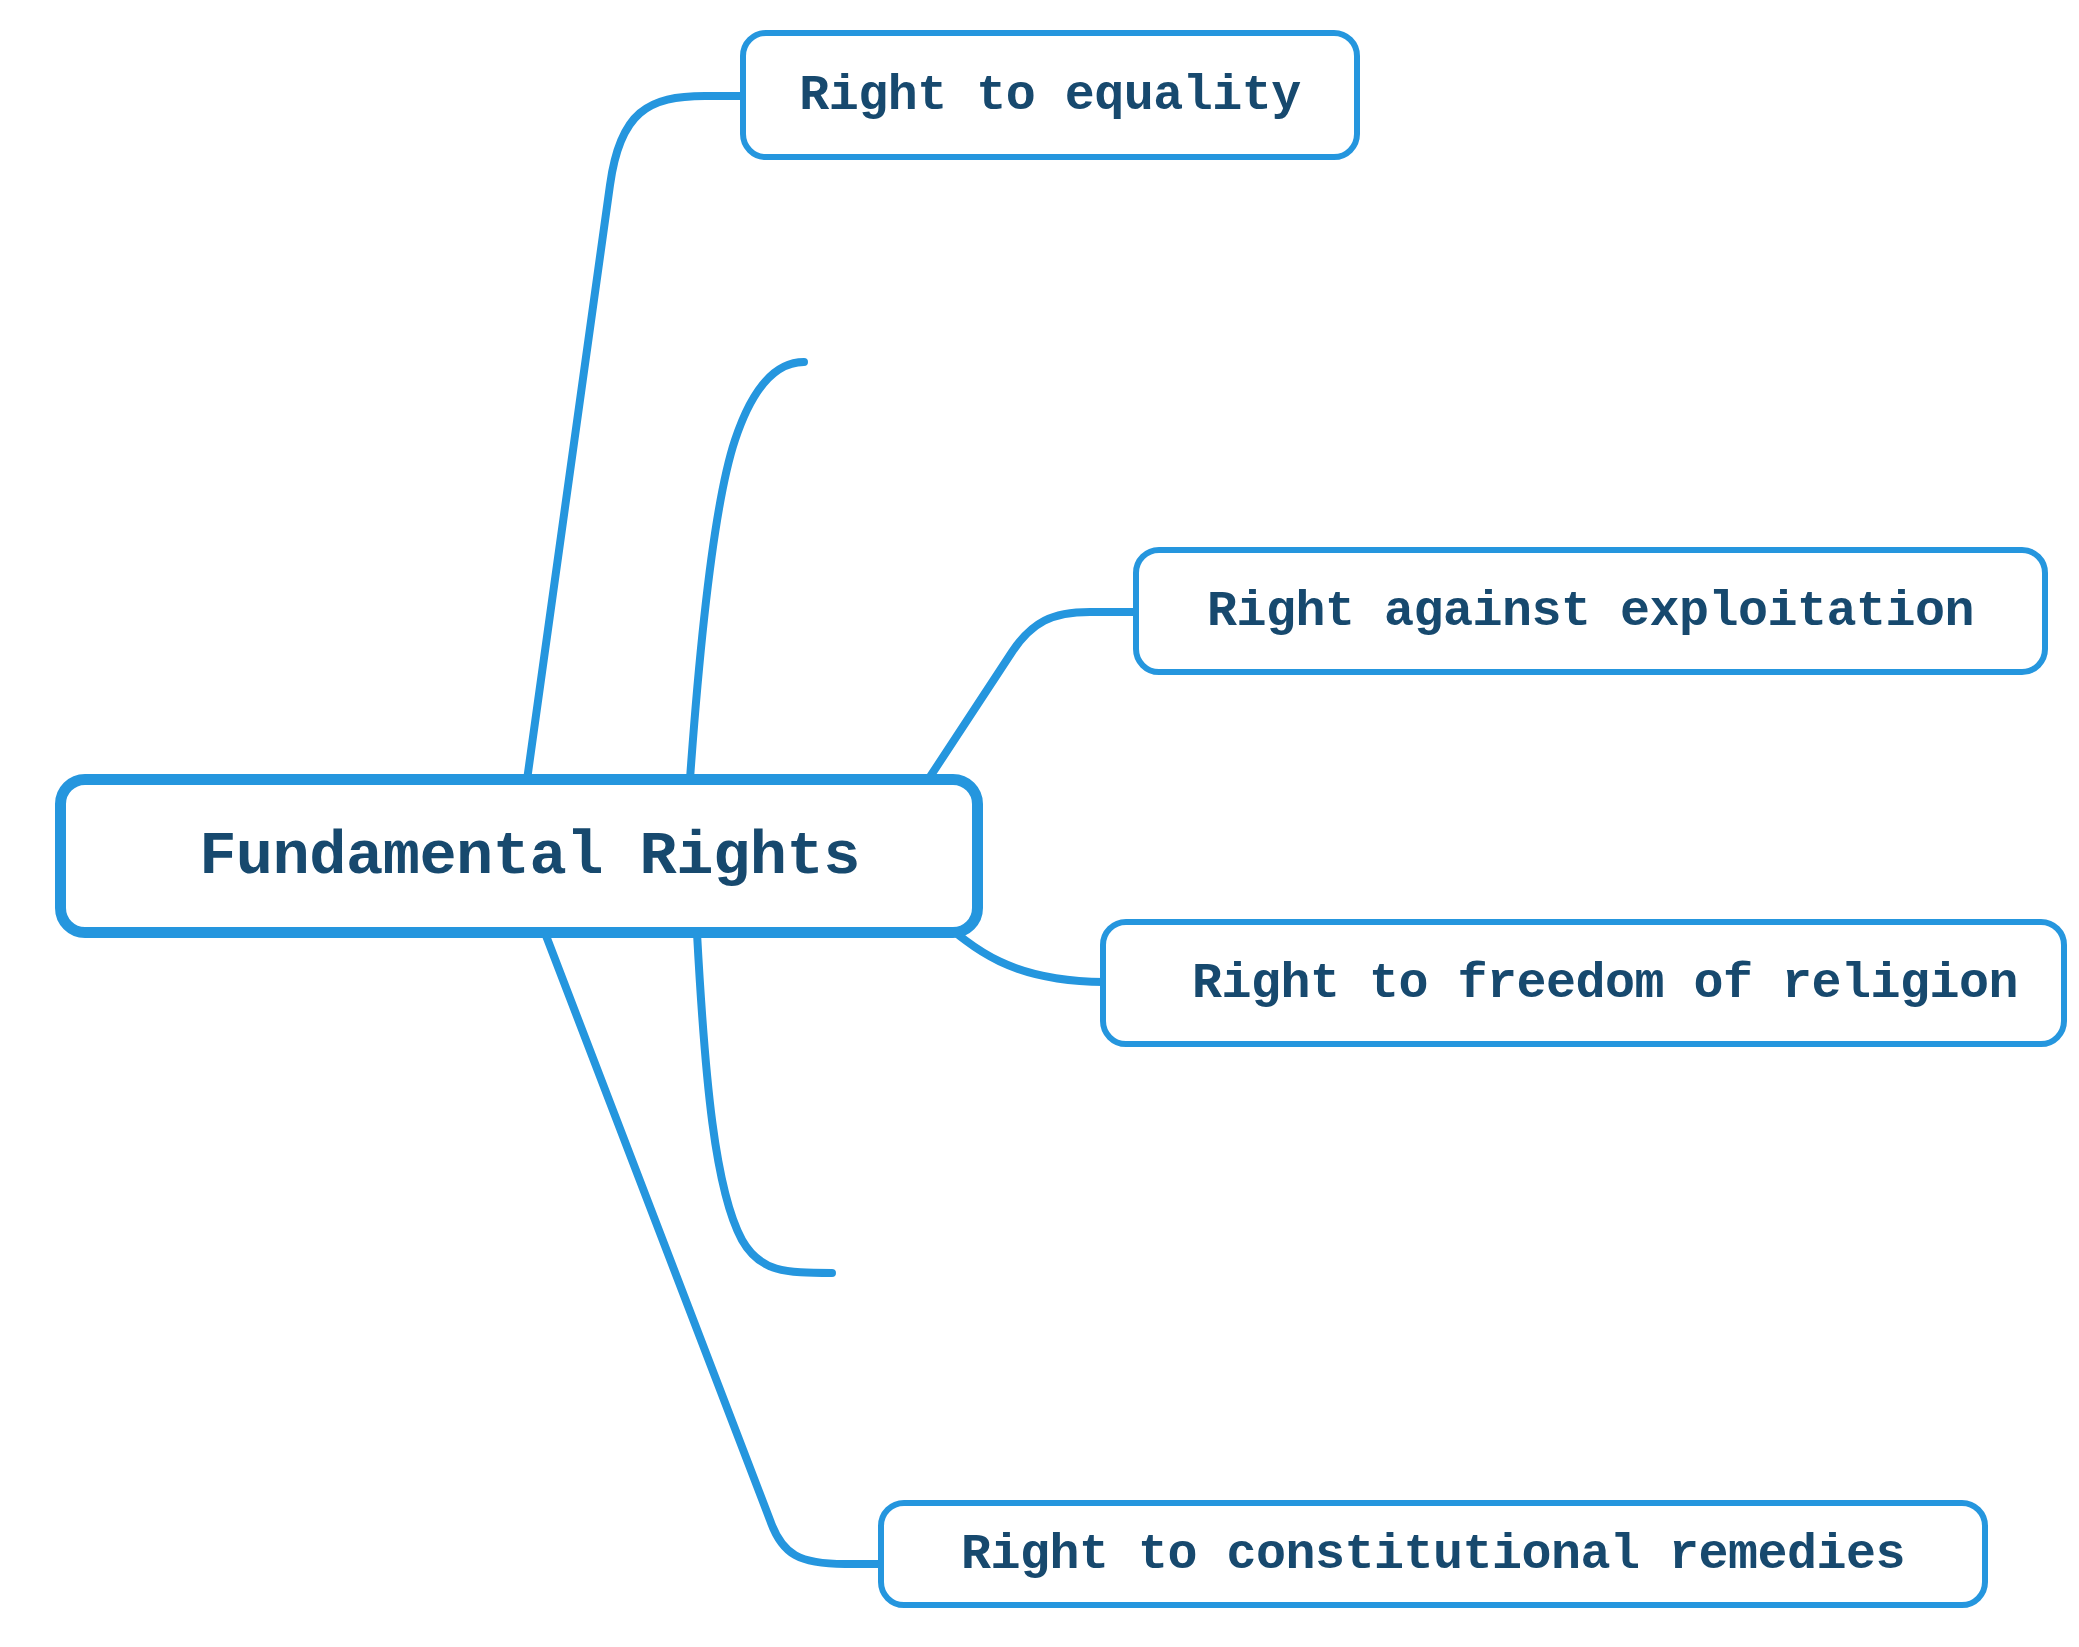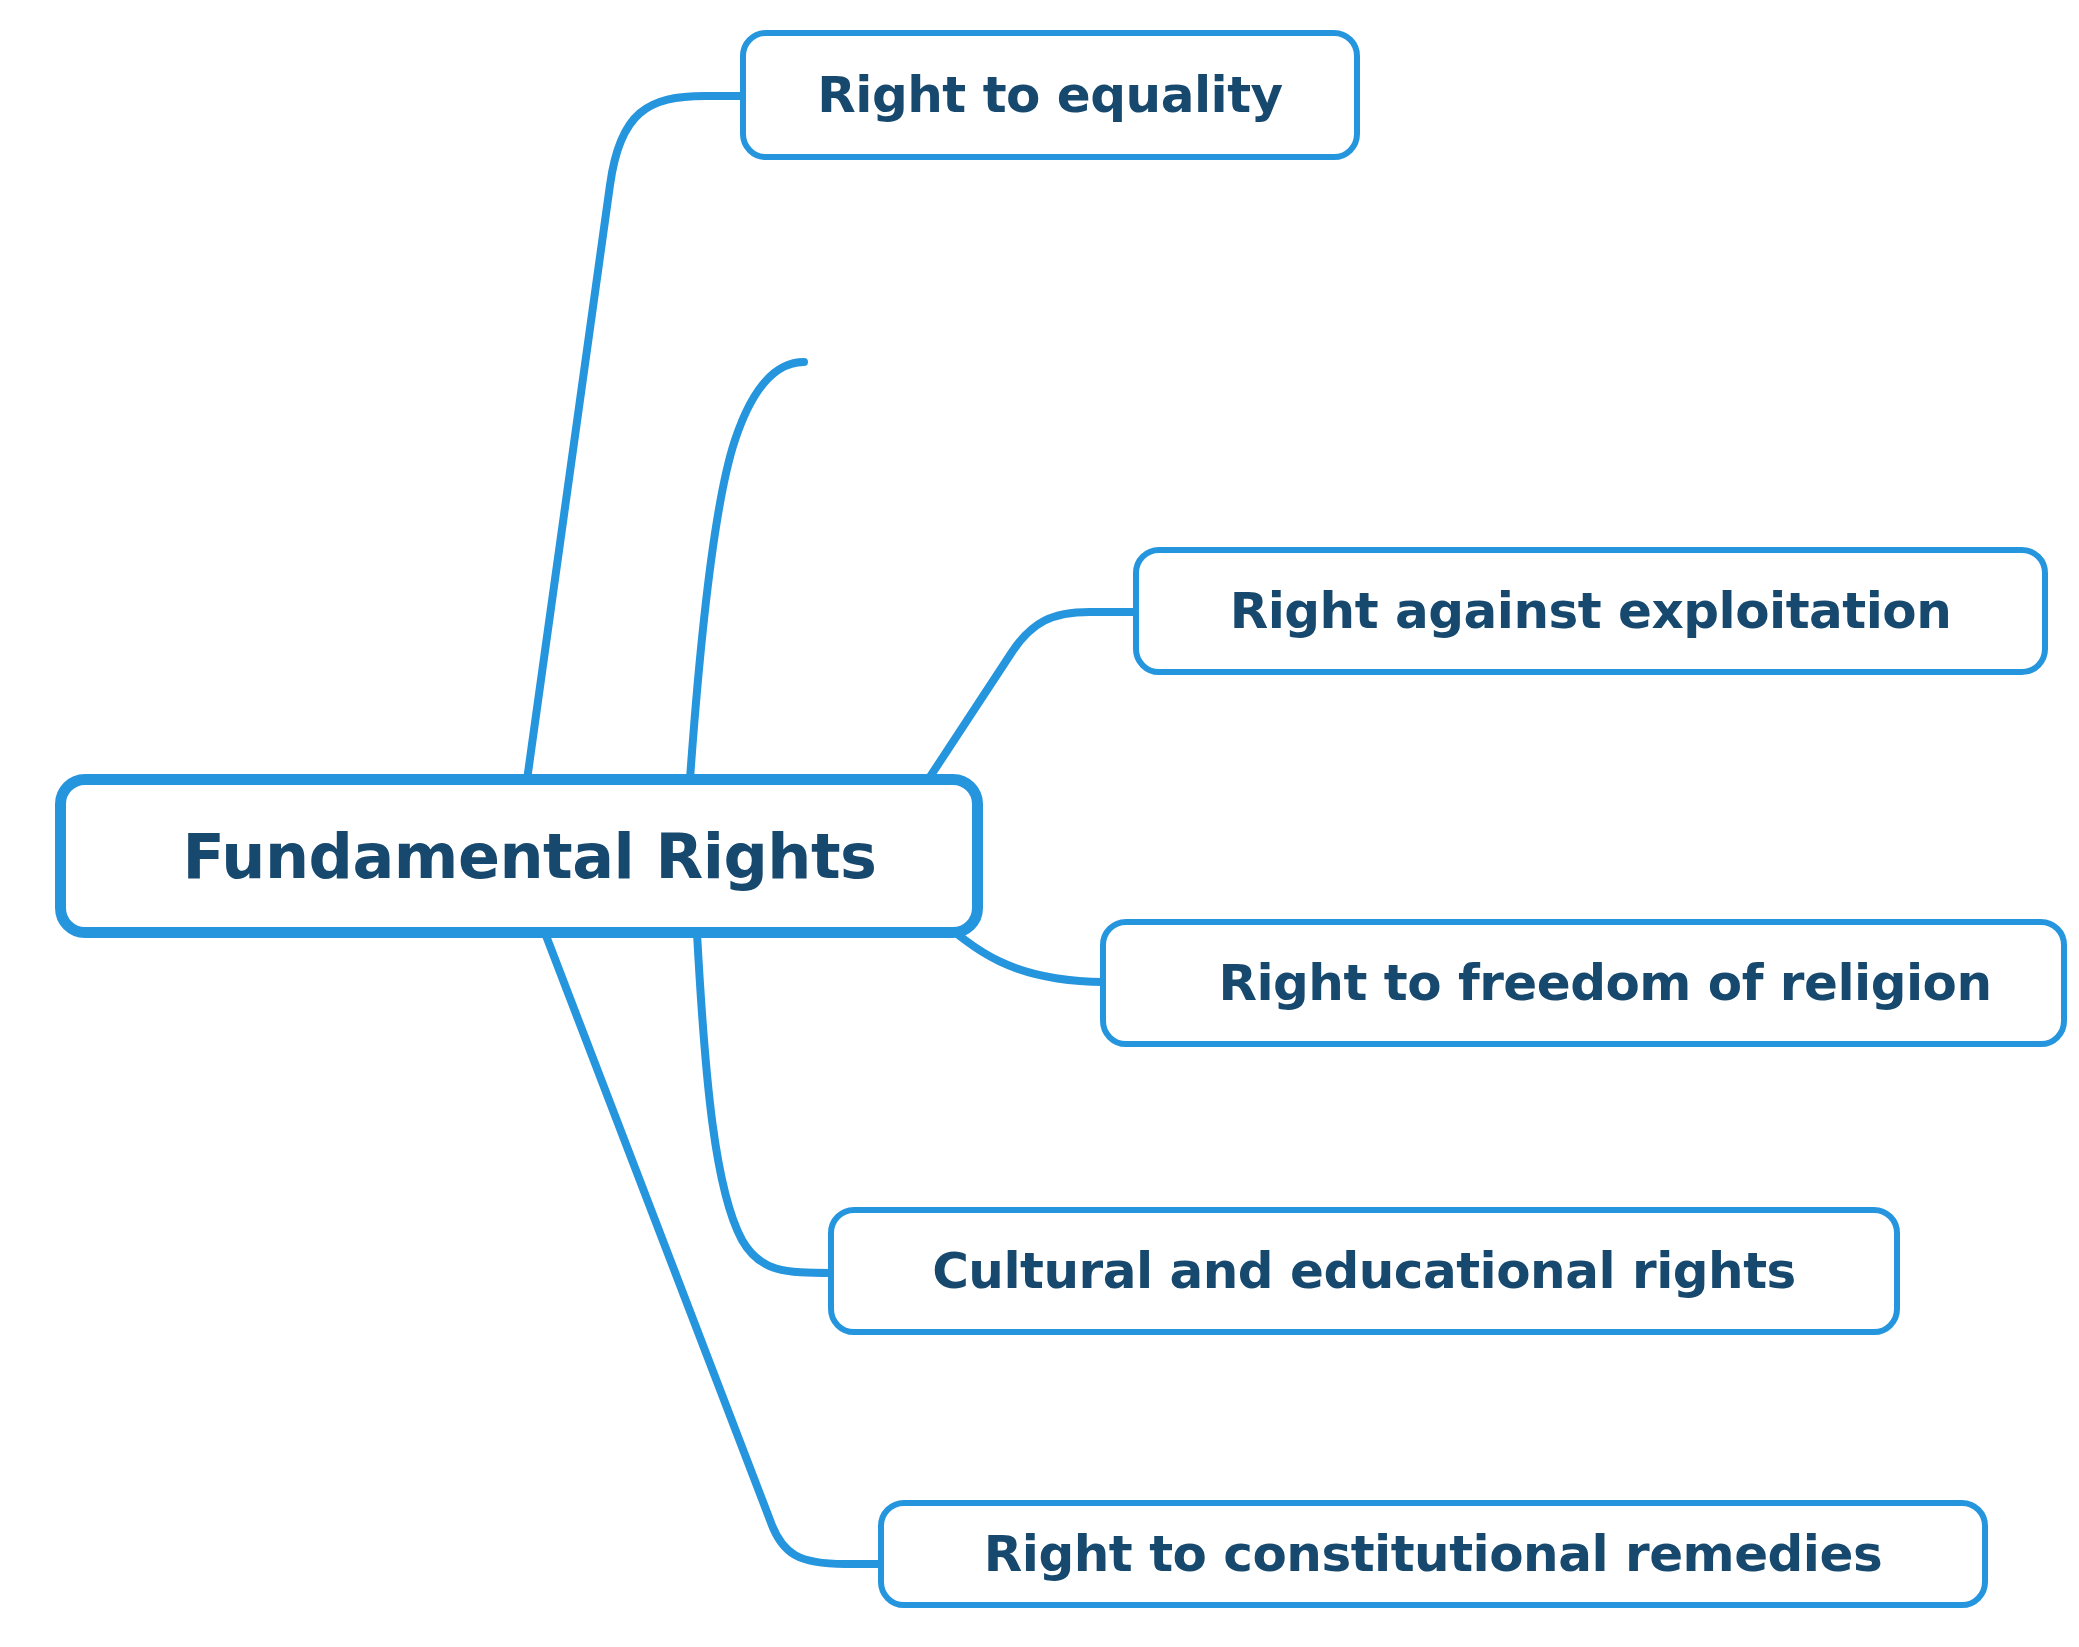--- a/index.html
+++ b/index.html
@@ -38,20 +38,21 @@
     justify-content: center;
     background: var(--bg);
     border: 6px solid var(--line);
     border-radius: 26px;
     color: var(--text);
     font-weight: bold;
     font-size: 50px;
     letter-spacing: -0.5px;
     white-space: nowrap;
     text-align: right;
+    font-family: Liberation Mono, monospace;
   }
   .node--root {
     border-width: 11px;
     border-radius: 30px;
     font-size: 62px;
   }
   
   #node-root        { left: 55px;   top: 774px;  width: 928px;  height: 164px; padding-left: 21px; }
   #node-equality    { left: 740px;  top: 30px;   width: 620px;  height: 130px; }
   #node-freedom     { left: 800px;  top: 295px;  width: 632px;  height: 130px; }
@@ -84,21 +85,18 @@
 
 
   <div class="node" id="node-exploit">
     <span>Right against exploitation</span>
   </div>
 
   <div class="node" id="node-religion">
     <span>Right to freedom of religion</span>
   </div>
 
-  <div class="node" id="node-cultural">
-    <span>Cultural and educational rights</span>
-  </div>
 
   <div class="node" id="node-remedies">
     <span>Right to constitutional remedies</span>
   </div>
 
 </div>
 
 </body></html>

